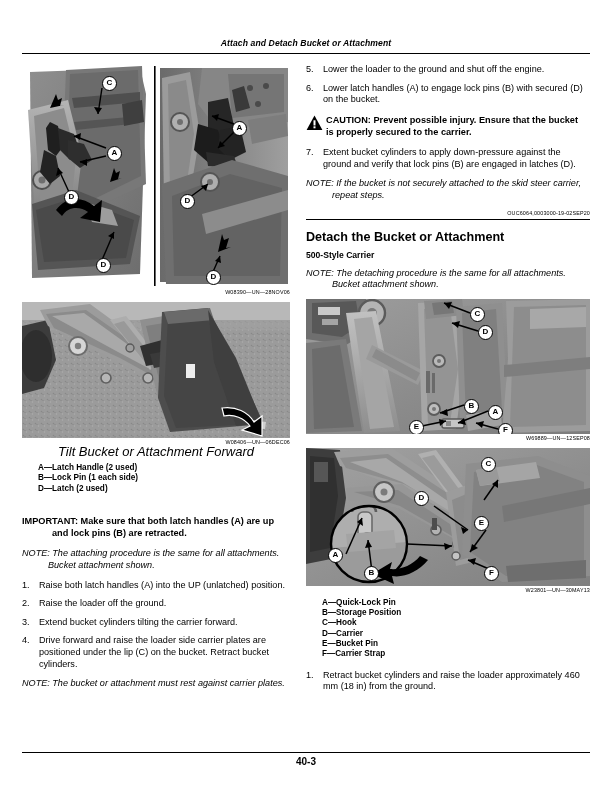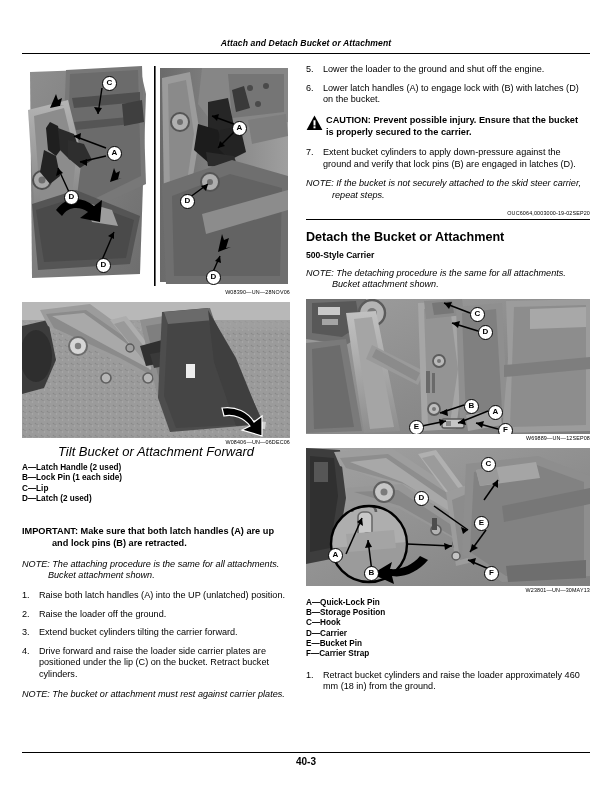--- a/index.html
+++ b/index.html
@@ -108,21 +108,21 @@
   .caution-icon {
     position: absolute;
     left: 0;
     top: 1px;
     width: 17px;
     height: 16px;
   }
 
   
   .legend {
-    margin: 4px 0 10px 0;
+    margin: 4px 0 10px 16px;
   }
   .legend-item {
     font-size: 8.2px;
     font-weight: bold;
     line-height: 10.3px;
     white-space: nowrap;
   }
 
   
   .fig { position: relative; }
@@ -393,21 +393,20 @@
           <path d="M200,106 C214,104 226,110 232,120 L240,114 L240,134 L220,128 L228,124 C222,116 212,112 202,114 Z" fill="none" stroke="#fff" stroke-width="1.2"></path>
         </svg>
       </div>
       <div class="fig-code">W08406—UN—06DEC06</div>
       <div class="fig-caption">Tilt Bucket or Attachment Forward</div>
     </div>
 
     <div class="legend">
       <div class="legend-item">A—Latch Handle (2 used)</div>
       <div class="legend-item">B—Lock Pin (1 each side)</div>
-      <div class="legend-item">C—Lip</div>
       <div class="legend-item">D—Latch (2 used)</div>
     </div>
 
     <div style="height:12px;"></div>
 
     <div class="important">IMPORTANT: Make sure that both latch handles (A) are up and lock pins (B) are retracted.</div>
 
     <div class="note">NOTE: The attaching procedure is the same for all attachments. Bucket attachment shown.</div>
 
     <ol class="steps">
@@ -434,21 +433,21 @@
 
   <div class="col-right">
 
     <ol class="steps">
       <li>
         <span class="num">5.</span>
         <span>Lower the loader to the ground and shut off the engine.</span>
       </li>
       <li>
         <span class="num">6.</span>
-        <span>Lower latch handles (A) to engage lock with (B) with latches (D) on the bucket.</span>
+        <span>Lower latch handles (A) to engage lock pins (B) with secured (D) on the bucket.</span>
       </li>
     </ol>
 
     <div class="caution">
       <span class="caution-icon">
         <svg width="17" height="16" viewBox="0 0 17 16" xmlns="http://www.w3.org/2000/svg">
           <path d="M8.5,0.6 L16.4,15.1 L0.6,15.1 Z" fill="#000"></path>
           <rect x="7.5" y="5.3" width="2" height="5.2" fill="#fff"></rect>
           <rect x="7.5" y="11.3" width="2" height="2" fill="#fff"></rect>
         </svg>

